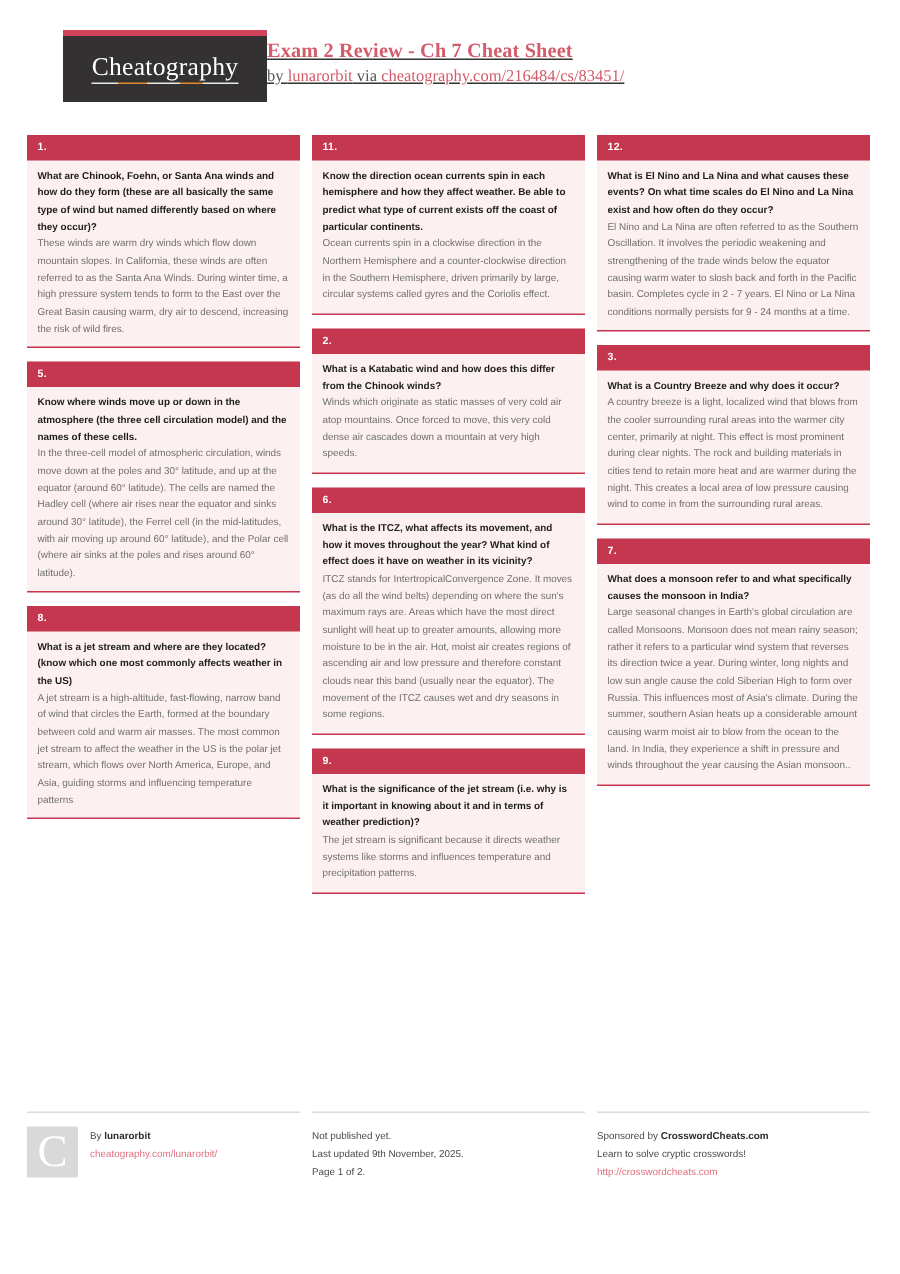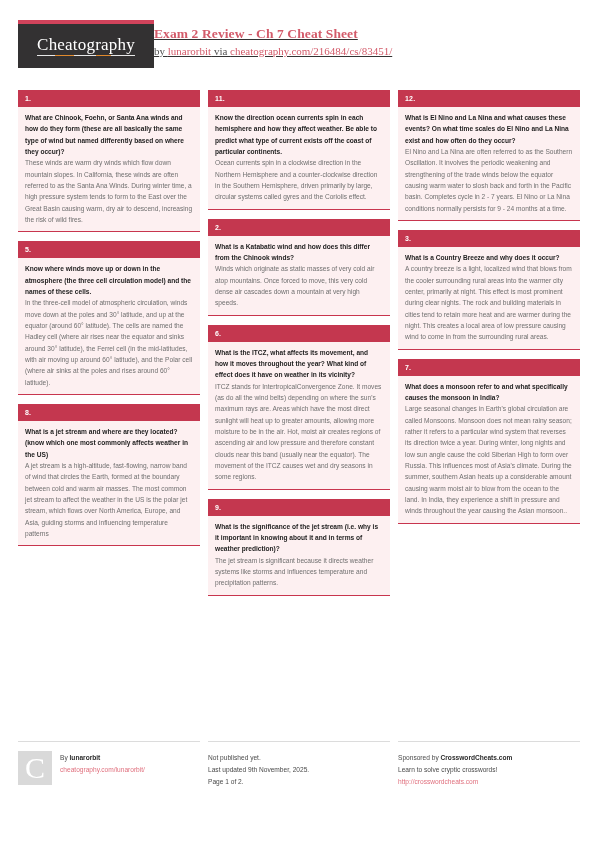--- a/index.html
+++ b/index.html
@@ -32,20 +32,21 @@
   .logo-box {
     width: 136px;
     height: 48px;
     background: #333132;
     border-top: 4px solid #d1435b;
     box-sizing: border-box;
     display: flex;
     align-items: center;
     justify-content: center;
     flex: 0 0 auto;
+    margin-left: 24px;
   }
   .logo-text {
     font-family: "Liberation Serif", serif;
     font-size: 17px;
     color: #ffffff;
     letter-spacing: 0.2px;
     position: relative;
     line-height: 1;
     padding-bottom: 3px;
     background-image: linear-gradient(to right,

